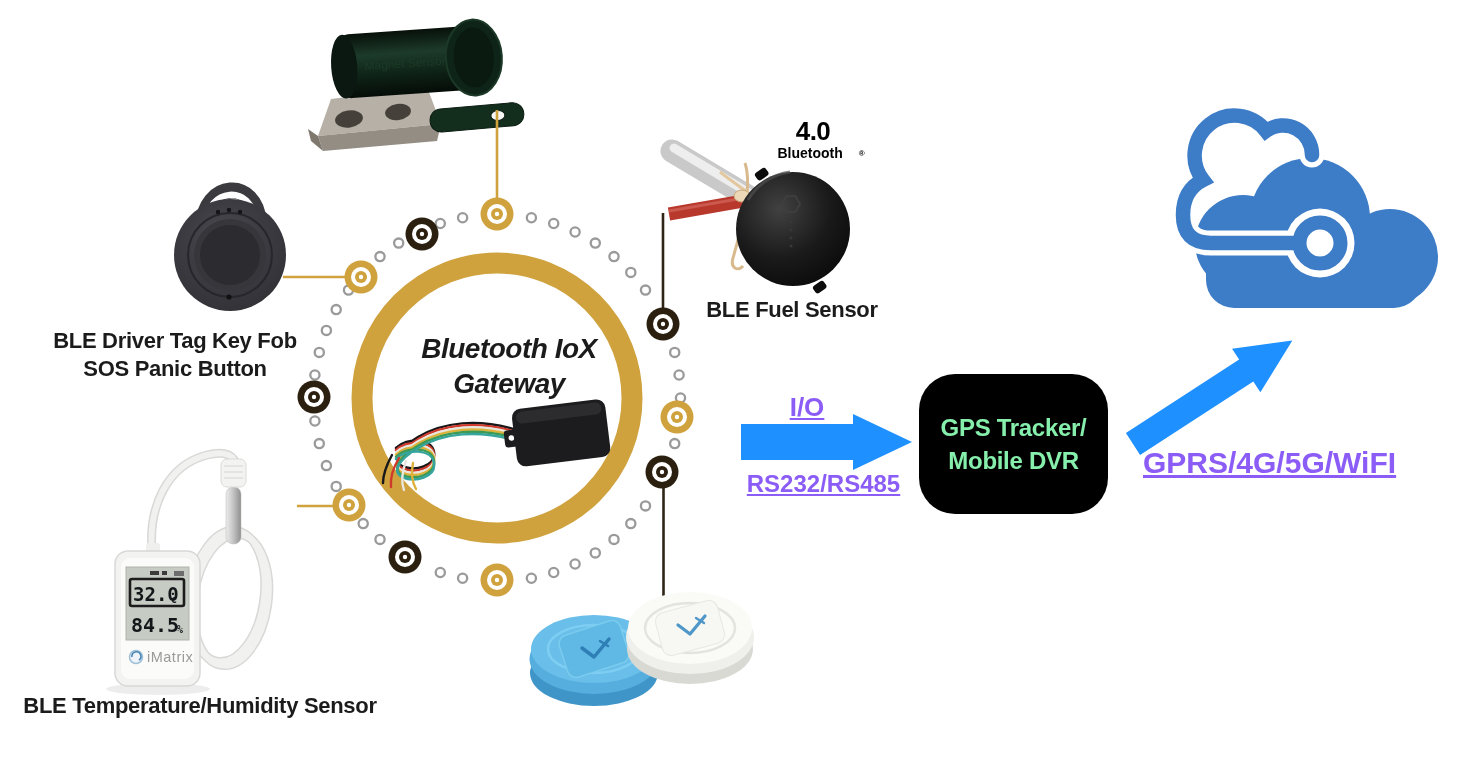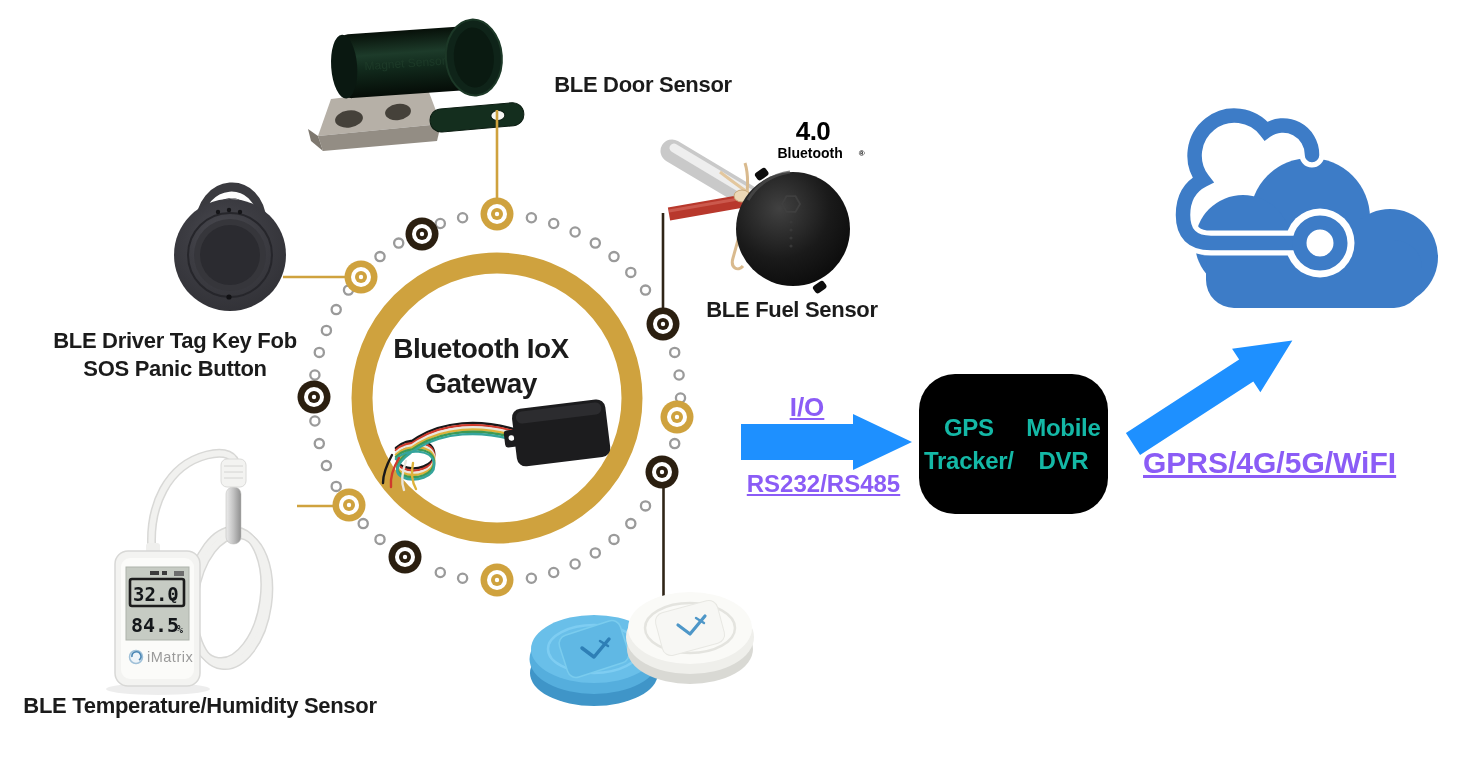--- a/index.html
+++ b/index.html
@@ -7,22 +7,22 @@
          font-family:"Liberation Sans",sans-serif;}
   #scene{position:absolute;left:0;top:0;}
   .label{position:absolute;text-align:center;font-weight:700;color:#1b1b1b;line-height:1.25;}
   .lbl22{font-size:22px;letter-spacing:-0.3px;}
   .blue{color:#8b5cf6;text-decoration:underline;}
   .title{font-size:28px;line-height:35px;letter-spacing:-0.5px;}
   .mk .w{fill:#fff;}
   .mk.gold .a{fill:#CFA23E;}
   .mk.dark .a{fill:#2B1F10;}
   #tracker-box{position:absolute;left:919px;top:374px;width:189px;height:140px;background:#000;
-      border-radius:36px;display:flex;flex-direction:row;align-items:center;
-      color:#14b8a6;font-weight:700;font-size:24px;line-height:33px;letter-spacing:-0.3px;text-align:center;}
+      border-radius:36px;display:flex;flex-direction:column;align-items:center;justify-content:center;
+      color:#86efac;font-weight:700;font-size:24px;line-height:33px;letter-spacing:-0.3px;text-align:center;}
   #bt-logo{position:absolute;left:765px;top:118px;width:96px;text-align:center;color:#000000;}
   #bt-logo .ver{font-size:26px;font-weight:700;line-height:26px;letter-spacing:-0.5px;}
   #bt-logo .row{display:flex;align-items:center;justify-content:center;gap:16px;font-size:14px;
       font-weight:700;margin-top:1px;}
   #bt-logo sup{font-size:8px;}
 </style>
 </head>
 <body>
 
 <div id="stage">
@@ -310,26 +310,25 @@
       <circle cx="1390" cy="257" r="48"></circle>
       <rect x="1206" y="240" width="216" height="68" rx="28"></rect>
     </g>
     <circle cx="1320" cy="243" r="34.5" fill="#fff"></circle>
     <path d="M1312,243 L1211,243 Q1183,243 1183,215 Q1183,190 1203,180 A35,35 0 0 1 1266,131 A29,29 0 0 1 1312,155" fill="none" stroke="#fff" stroke-width="25" stroke-linecap="round"></path>
     <path d="M1312,243 L1211,243 Q1183,243 1183,215 Q1183,190 1203,180 A35,35 0 0 1 1266,131 A29,29 0 0 1 1312,155" fill="none" stroke="#3d7cc7" stroke-width="14.5" stroke-linecap="round"></path>
     <circle cx="1320" cy="243" r="20.5" fill="#fff" stroke="#3d7cc7" stroke-width="14"></circle>
   </g>
 </svg>
 
-<div class="label title" style="left:356px;top:331px;width:250px;">
+<div class="label title" style="left:384px;top:331px;width:250px;font-style:italic;">
   <div>Bluetooth IoX</div>
   <div>Gateway</div>
 </div>
 
-<div class="label lbl22" style="left:543px;top:71px;width:200px;">BLE Door Sensor</div>
 
 <div class="label lbl22" style="left:52px;top:327px;width:246px;line-height:28px;">
   <div>BLE Driver Tag Key Fob</div>
   <div>SOS Panic Button</div>
 </div>
 
 <div class="label lbl22" style="left:8px;top:692px;width:384px;">BLE Temperature/Humidity Sensor</div>
 
 <div class="label lbl22" style="left:697px;top:296px;width:190px;">BLE Fuel Sensor</div>
 

